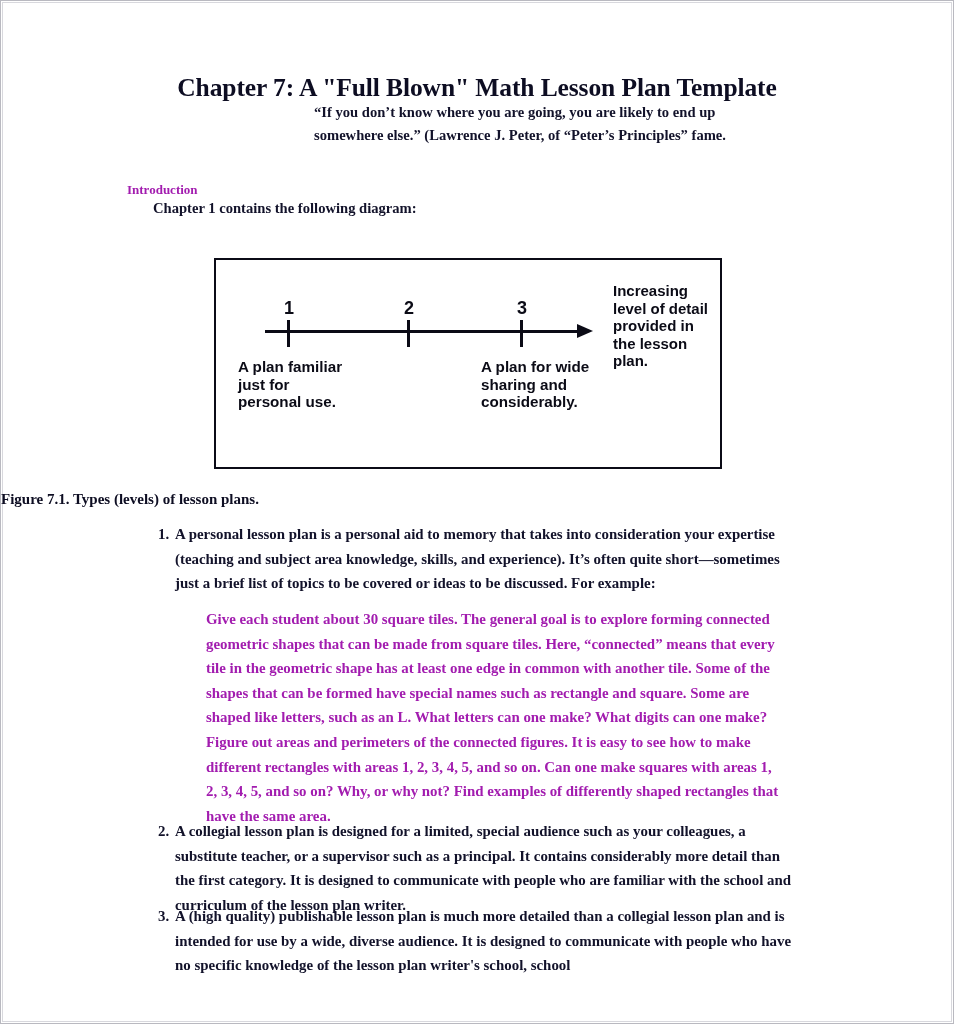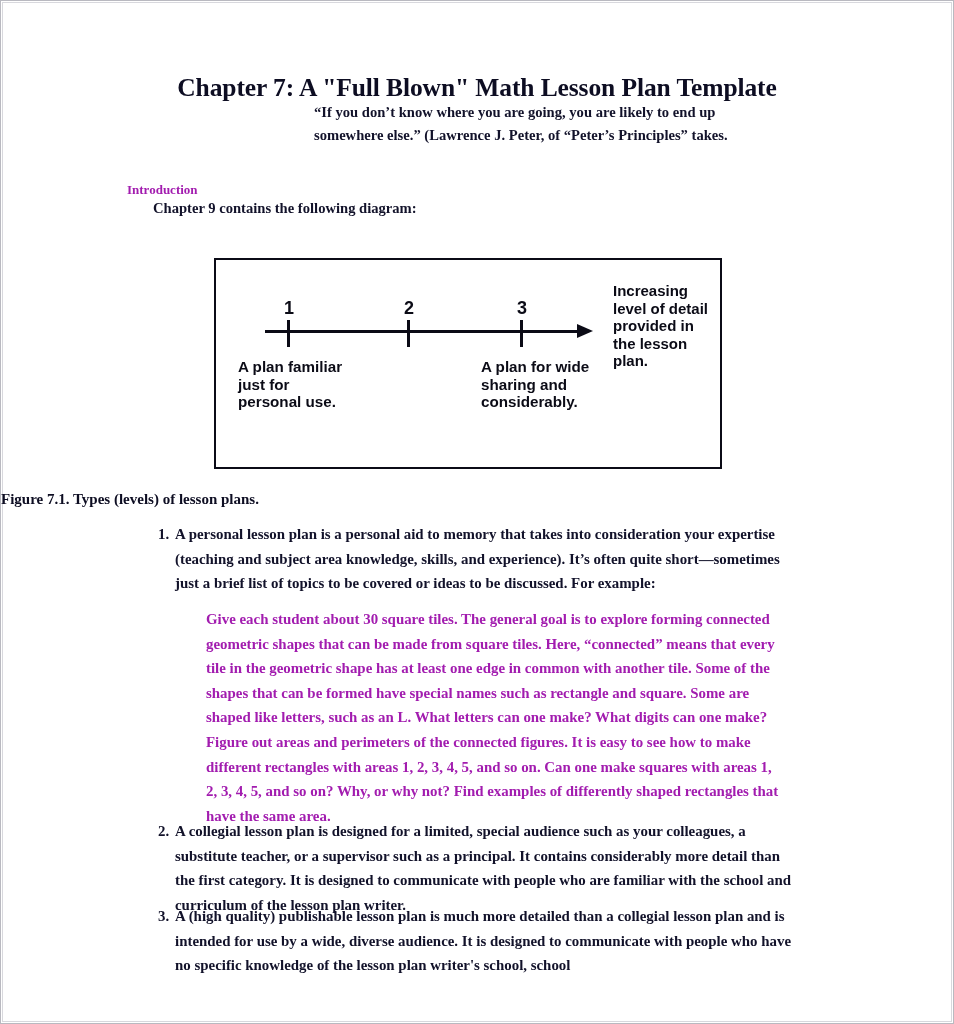--- a/index.html
+++ b/index.html
@@ -183,25 +183,25 @@
     color: #a21caf;
   }
 </style>
 </head>
 <body>
 
 <div class="page">
 
   <h1 class="doc-title">Chapter 7: A "Full Blown" Math Lesson Plan Template</h1>
 
-  <div class="epigraph">“If you don’t know where you are going, you are likely to end up somewhere else.” (Lawrence J. Peter, of “Peter’s Principles” takes.</div>
+  <div class="epigraph">“If you don’t know where you are going, you are likely to end up somewhere else.” (Lawrence J. Peter, of “Peter’s Principles” fame.</div>
 
   <h2 class="section-heading">Introduction</h2>
 
-  <div class="lead-line">Chapter 9 contains the following diagram:</div>
+  <div class="lead-line">Chapter 1 contains the following diagram:</div>
 
   <div class="figure-box">
 
     <div class="axis-line"></div>
     <div class="axis-arrow"></div>
 
     <div class="tick" style="left:71px;"></div>
     <div class="tick" style="left:191px;"></div>
     <div class="tick" style="left:304px;"></div>
 

